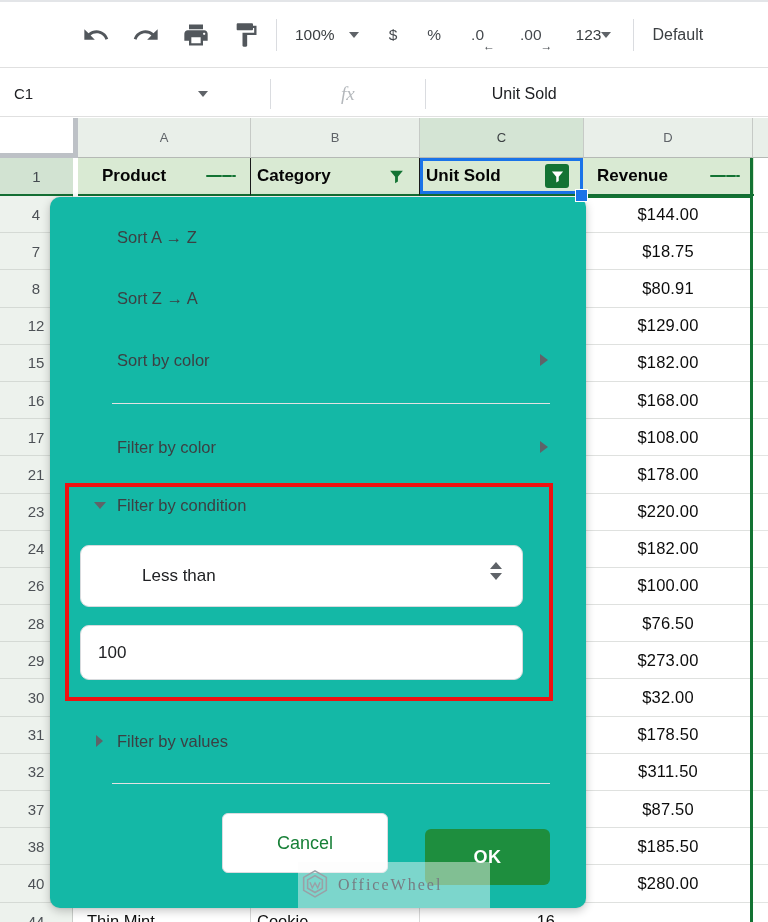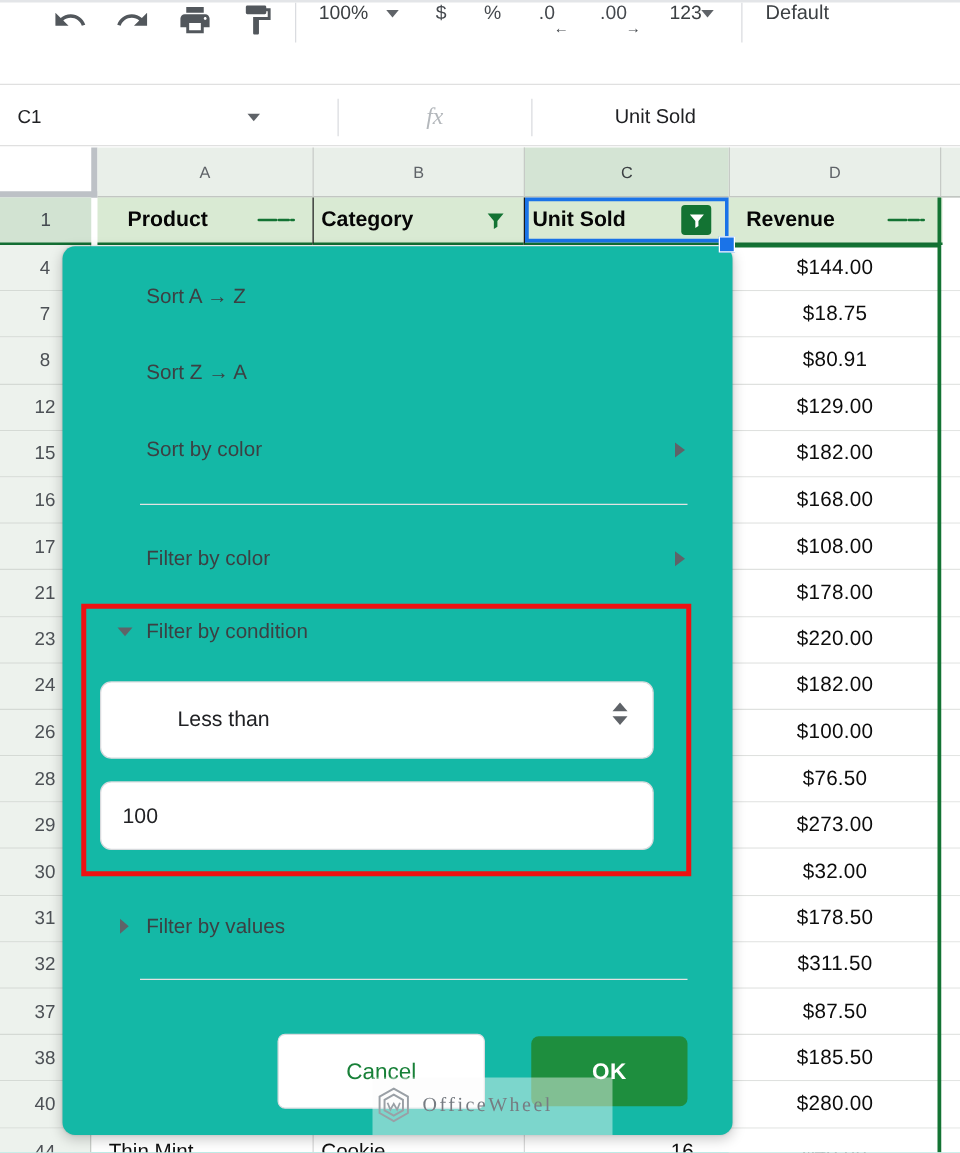--- a/index.html
+++ b/index.html
@@ -2,21 +2,21 @@
 <html><head>
 <meta charset="utf-8">
 <style>
   * { margin:0; padding:0; box-sizing:border-box; }
   body { font-family:"Liberation Sans","DejaVu Sans",sans-serif; background:#fff; }
   .app { position:relative; width:768px; height:922px; overflow:hidden; background:#fff; }
 
   
   .toolbar { position:absolute; left:0; top:0; width:768px; height:68px;
     border-top:2px solid #e3e5e8; border-bottom:1px solid #e0e0e0;
-    display:flex; align-items:flex-start; padding-left:42px; white-space:nowrap; overflow:hidden;
+    display:flex; align-items:center; padding-left:82px; white-space:nowrap; overflow:hidden;
     color:#50555a; }
   .tb-icon { width:28px; height:28px; margin-right:22px; flex:none; }
   .tb-icon svg { width:100%; height:100%; fill:#52575c; }
   .tb-sep { width:1px; height:32px; background:#dadce0; margin:0 18px 0 10px; flex:none; }
   .tb-text { font-size:15.5px; color:#3c4043; font-weight:500; }
   .caret-down { width:0; height:0; border-left:5px solid transparent; border-right:5px solid transparent;
     border-top:6px solid #5f6368; display:inline-block; }
   .zoom-ctl { display:flex; align-items:center; gap:14px; margin-right:30px; }
   .fmt-btn { font-size:15.5px; color:#45494e; font-weight:500; margin-right:30px; position:relative; }
   .dec .arr { position:absolute; right:-11px; bottom:-9px; font-size:12px; color:#45494e; }
@@ -118,21 +118,21 @@
   .cond-select { position:absolute; left:30px; top:348px; width:443px; height:62px;
     border:1px solid #d7dadd; border-radius:9px; display:flex; align-items:center;
     font-size:17px; color:#202124; padding-left:61px; background:#fff; cursor:pointer; }
   .sorter { position:absolute; right:20px; top:16px; display:flex; flex-direction:column; gap:4px; }
   .sorter i { display:block; width:0; height:0; border-left:6px solid transparent; border-right:6px solid transparent; }
   .sorter .up { border-bottom:7px solid #5f6368; }
   .sorter .dn { border-top:7px solid #5f6368; }
   .cond-input { position:absolute; left:30px; top:428px; width:443px; height:55px;
     border:1px solid #d7dadd; border-radius:9px; font-size:17px; color:#202124;
     padding-left:17px; font-family:inherit; outline:none; background:#fff; }
-  .btn-cancel { position:absolute; left:172px; top:630px; width:166px; height:60px;
+  .btn-cancel { position:absolute; left:172px; top:616px; width:166px; height:60px;
     background:#fff; border:1px solid #dadce0; border-radius:6px; font-size:18px;
     color:#188038; font-weight:500; font-family:inherit; cursor:pointer; }
   .btn-ok { position:absolute; left:375px; top:632px; width:125px; height:56px;
     background:#1e8e3e; border:none; border-radius:6px; font-size:18px; color:#fff;
     font-weight:bold; font-family:inherit; letter-spacing:0.5px; cursor:pointer; }
 
   
   .red-box { position:absolute; left:65px; top:483px; width:488px; height:218px;
     border:4px solid #ee1111; z-index:8; pointer-events:none; }
 

